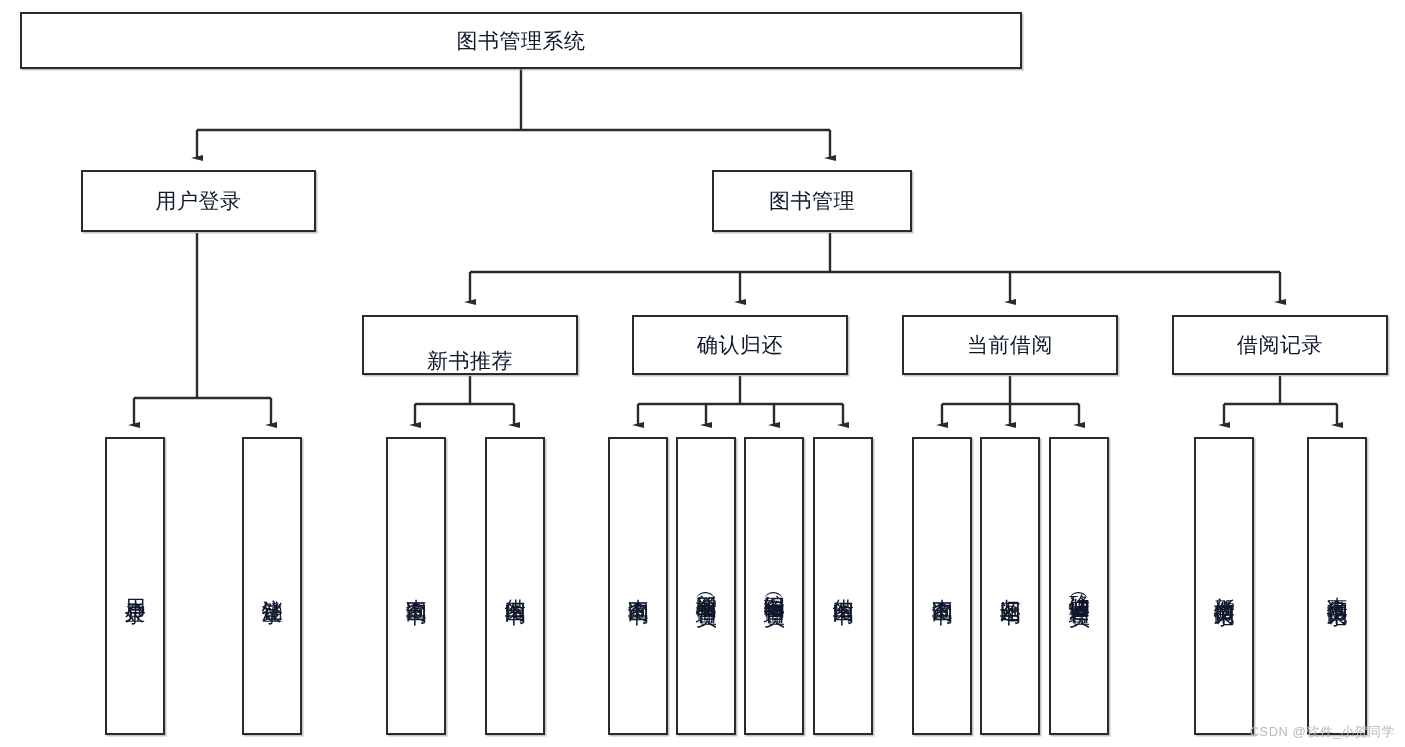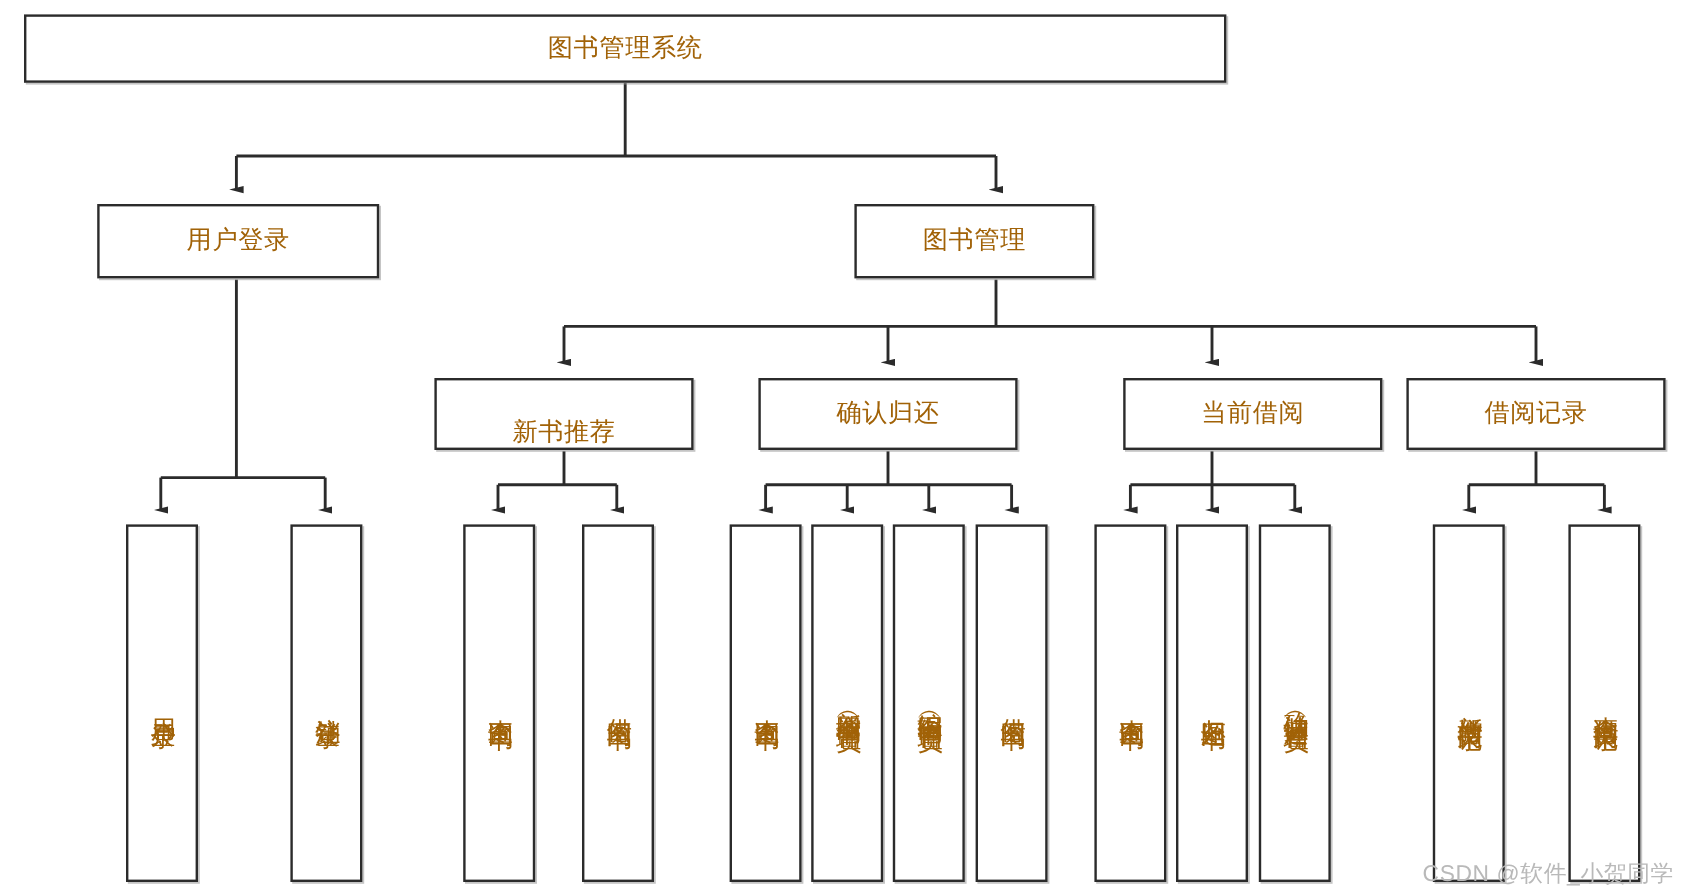--- a/index.html
+++ b/index.html
@@ -26,21 +26,21 @@
     pointer-events: none;
   }
   .node {
     position: absolute;
     box-sizing: border-box;
     border: 2px solid #2b2b2b;
     background: #ffffff;
     display: flex;
     align-items: center;
     justify-content: center;
-    color: #a16207;
+    color: #0f172a;
     box-shadow: 1.5px 1.5px 0 rgba(150,150,150,0.55);
   }
   .node.horiz {
     font-size: 21px;
     letter-spacing: 0.5px;
     line-height: 1.2;
   }
   .node.vert {
     writing-mode: vertical-rl;
     text-orientation: upright;
@@ -56,21 +56,21 @@
     writing-mode: vertical-rl;
     text-orientation: upright;
     white-space: normal;
     display: block;
     max-height: 100%;
   }
   .watermark {
     position: absolute;
     right: 10px;
     bottom: 6px;
-    font-size: 19px;
+    font-size: 13px;
     color: #b9b9b9;
     letter-spacing: 0.5px;
     white-space: nowrap;
     user-select: none;
   }
 </style>
 </head>
 <body>
 
 <div id="canvas">
@@ -135,21 +135,21 @@
   <div class="node horiz" style="left:712px; top:170px; width:200px; height:62px;">
     <span>图书管理</span>
   </div>
 
   <div class="node horiz" style="left:362px; top:315px; width:216px; height:60px;align-items:flex-end;">
     <span>新书推荐</span>
   </div>
   <div class="node horiz" style="left:632px; top:315px; width:216px; height:60px;">
     <span>确认归还</span>
   </div>
-  <div class="node horiz" style="left:936px; top:315px; width:216px; height:60px;">
+  <div class="node horiz" style="left:902px; top:315px; width:216px; height:60px;">
     <span>当前借阅</span>
   </div>
   <div class="node horiz" style="left:1172px; top:315px; width:216px; height:60px;">
     <span>借阅记录</span>
   </div>
 
   <div class="node vert" style="left:105px; top:437px; width:60px; height:298px;">
     <span class="vtext">用户登录</span>
   </div>
   <div class="node vert" style="left:242px; top:437px; width:60px; height:298px;">

